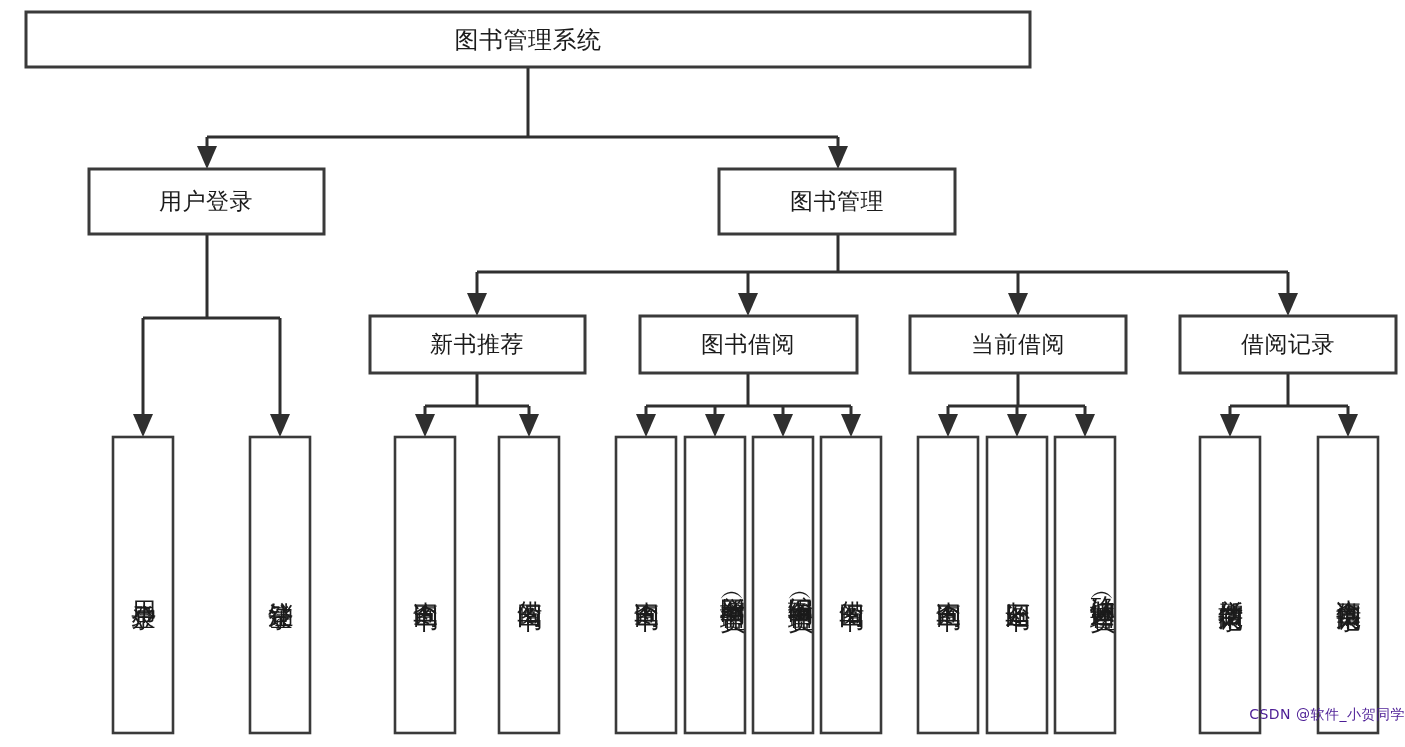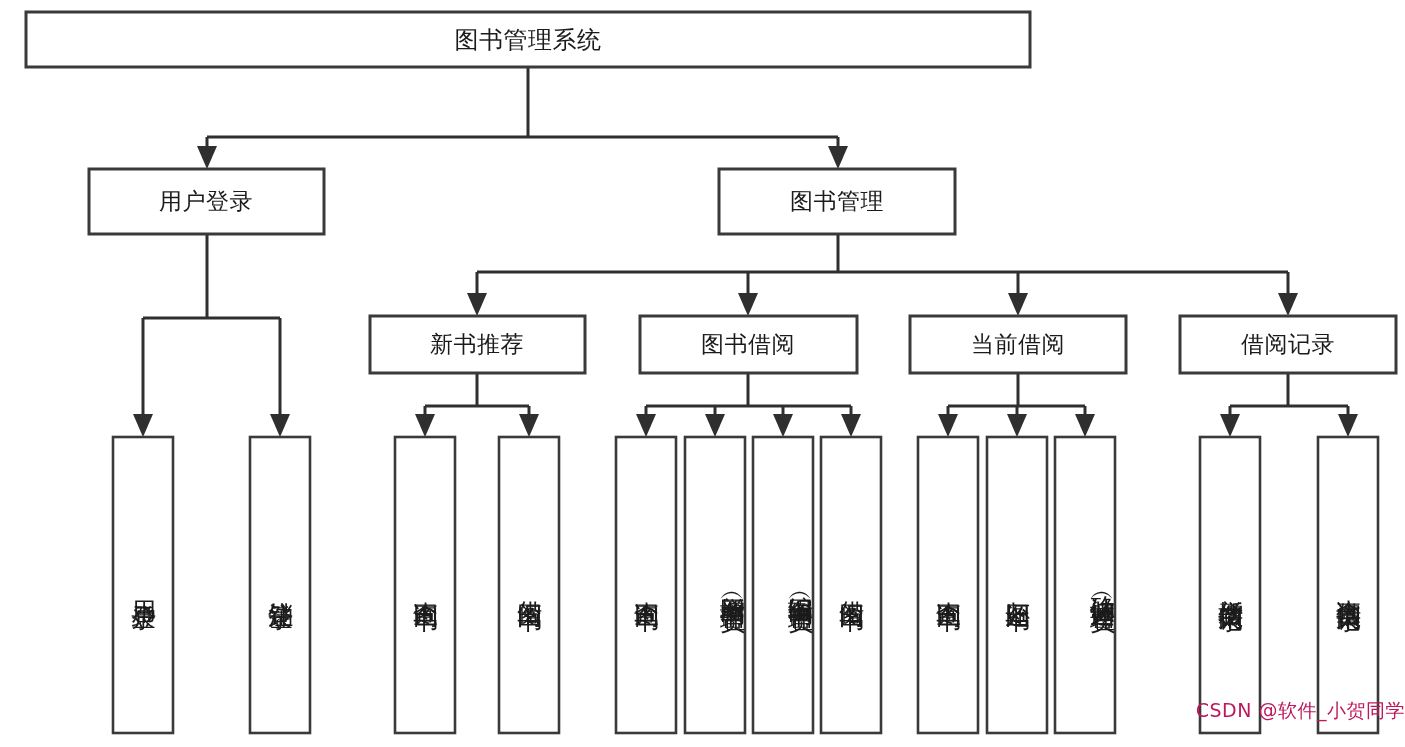--- a/index.html
+++ b/index.html
@@ -72,22 +72,22 @@
     letter-spacing: 2px;
     white-space: nowrap;
     pointer-events: none;
     user-select: none;
   }
   .watermark {
     position: absolute;
     right: 8px;
     bottom: 4px;
     font-family: "DejaVu Sans", "Liberation Sans", sans-serif;
-    font-size: 19px;
-    color: #be185d;
+    font-size: 14px;
+    color: #4c1d95;
     letter-spacing: 0.5px;
     white-space: nowrap;
   }
 </style>
 </head>
 <body>
 
 <div id="diagram-root">
 
   <svg id="tree-svg" viewBox="0 0 1405 747" xmlns="http://www.w3.org/2000/svg">

